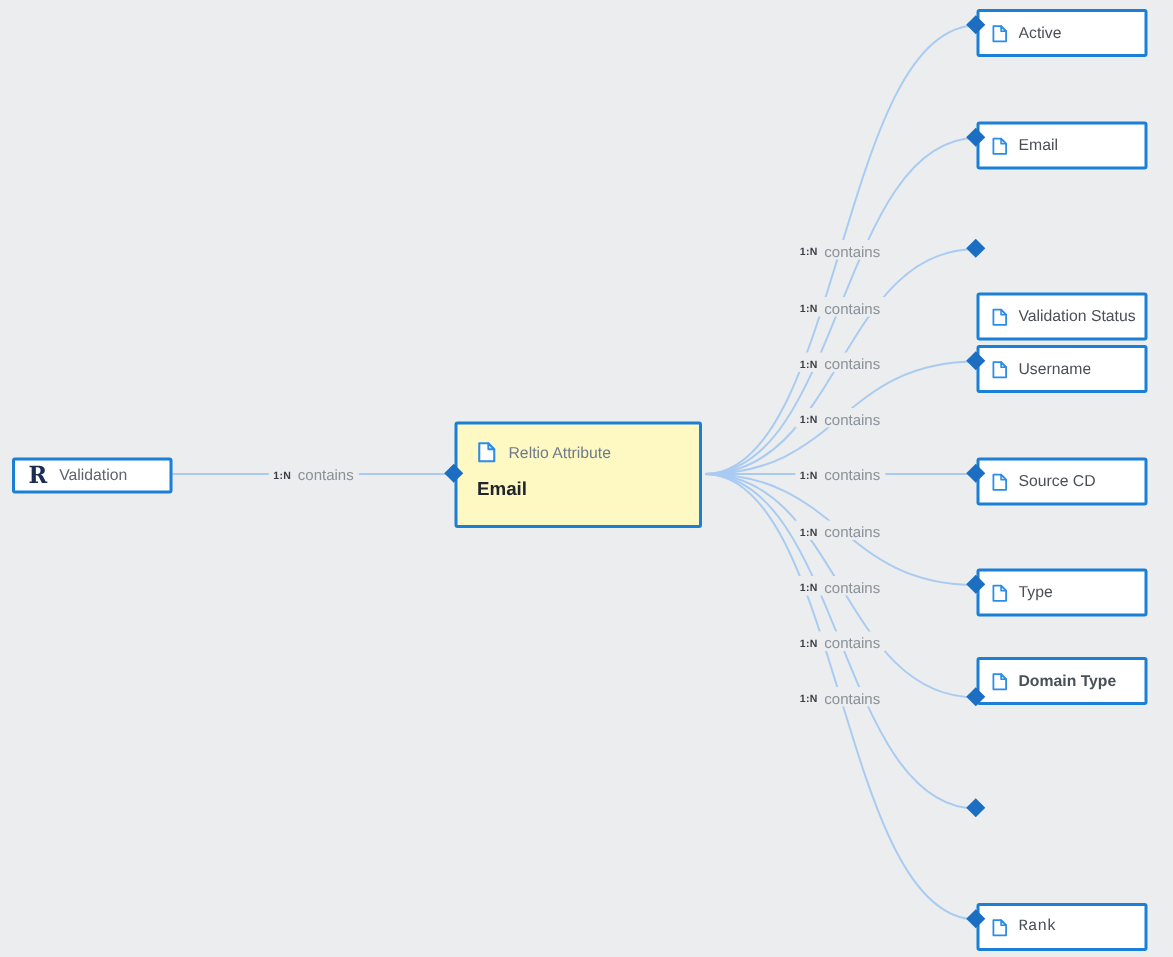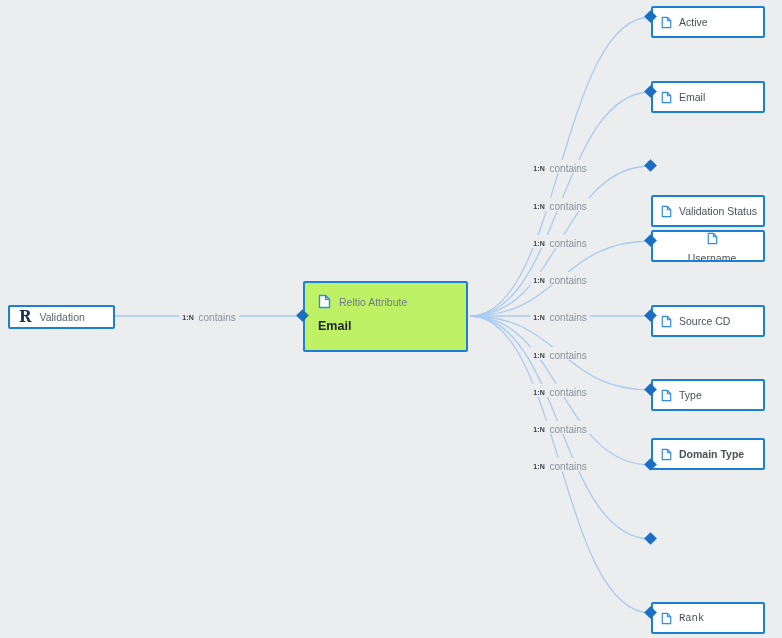--- a/index.html
+++ b/index.html
@@ -24,21 +24,21 @@
   }
   .logo-r {
     font-family:"DejaVu Serif","Liberation Serif",serif;
     font-weight:bold; font-size:15px; color:#1b2d52; line-height:1;
     transform:scaleY(1.05);
   }
   .source-label { font-size:10.5px; color:#5b6470; white-space:nowrap; }
 
   .hub-node {
     left:303px; top:281px; width:165px; height:71px;
-    background:#bef264; padding:11px 13px;
+    background:#fef9c3; padding:11px 13px;
   }
   .hub-type-row { display:flex; align-items:center; gap:8px; }
   .hub-type-label { font-size:10.5px; color:#6f7b8a; }
   .hub-title { margin-top:10px; font-size:12.5px; font-weight:bold; color:#22262c; }
 
   .attr-node {
     width:114px; height:32px;
     display:flex; align-items:center; gap:7px; padding:0 0 0 8px;
   }
   .attr-label { font-size:10.5px; color:#4a5058; white-space:nowrap; overflow:hidden; }
@@ -165,21 +165,21 @@
     <span class="doc-icon">
         <svg width="11" height="13" viewBox="0 0 13 15">
           <path d="M1.5 1.5 h6 l4 4 v8 h-10 z" fill="#ffffff" stroke="#2e8be6" stroke-width="1.4" stroke-linejoin="round"></path>
           <path d="M7.5 1.5 v4 h4 z" fill="#cfe4fa" stroke="#2e8be6" stroke-width="1.2" stroke-linejoin="round"></path>
         </svg>
       </span>
     <span class="attr-label">Validation Status</span>
   </div>
   <div class="diamond" style="left:646px; top:161px;"></div>
 
-  <div class="node attr-node" style="left:651px; top:230px;flex-direction:column;">
+  <div class="node attr-node" style="left:651px; top:230px;">
     <span class="doc-icon">
         <svg width="11" height="13" viewBox="0 0 13 15">
           <path d="M1.5 1.5 h6 l4 4 v8 h-10 z" fill="#ffffff" stroke="#2e8be6" stroke-width="1.4" stroke-linejoin="round"></path>
           <path d="M7.5 1.5 v4 h4 z" fill="#cfe4fa" stroke="#2e8be6" stroke-width="1.2" stroke-linejoin="round"></path>
         </svg>
       </span>
     <span class="attr-label">Username</span>
   </div>
   <div class="diamond" style="left:646px; top:236px;"></div>
 

